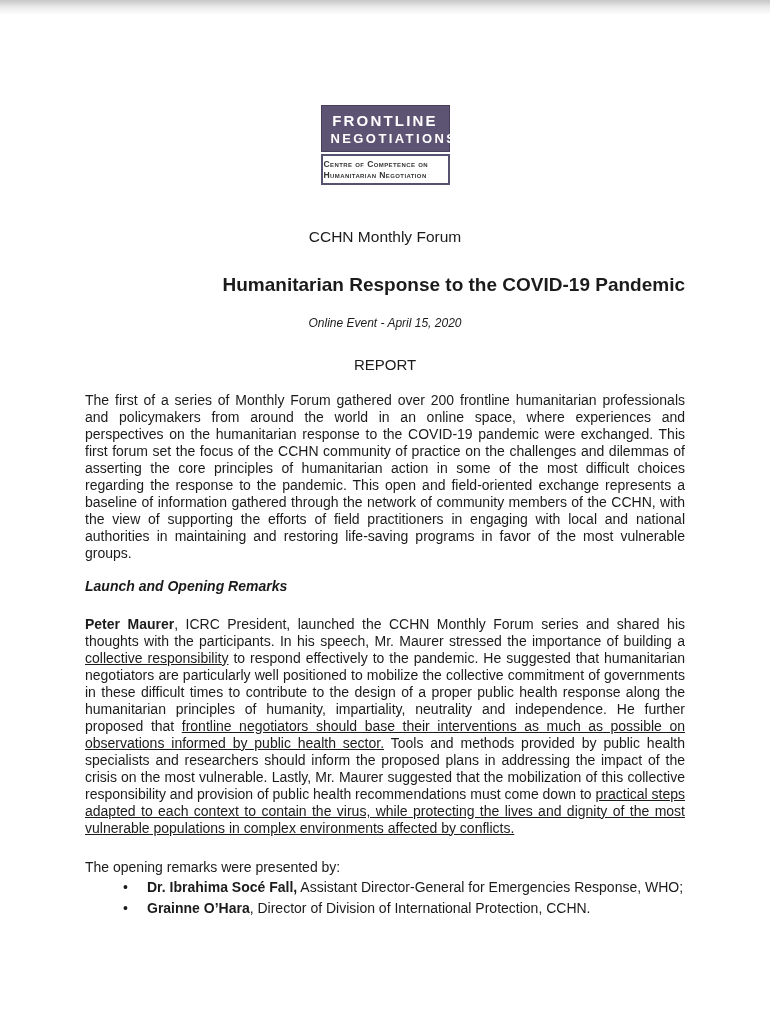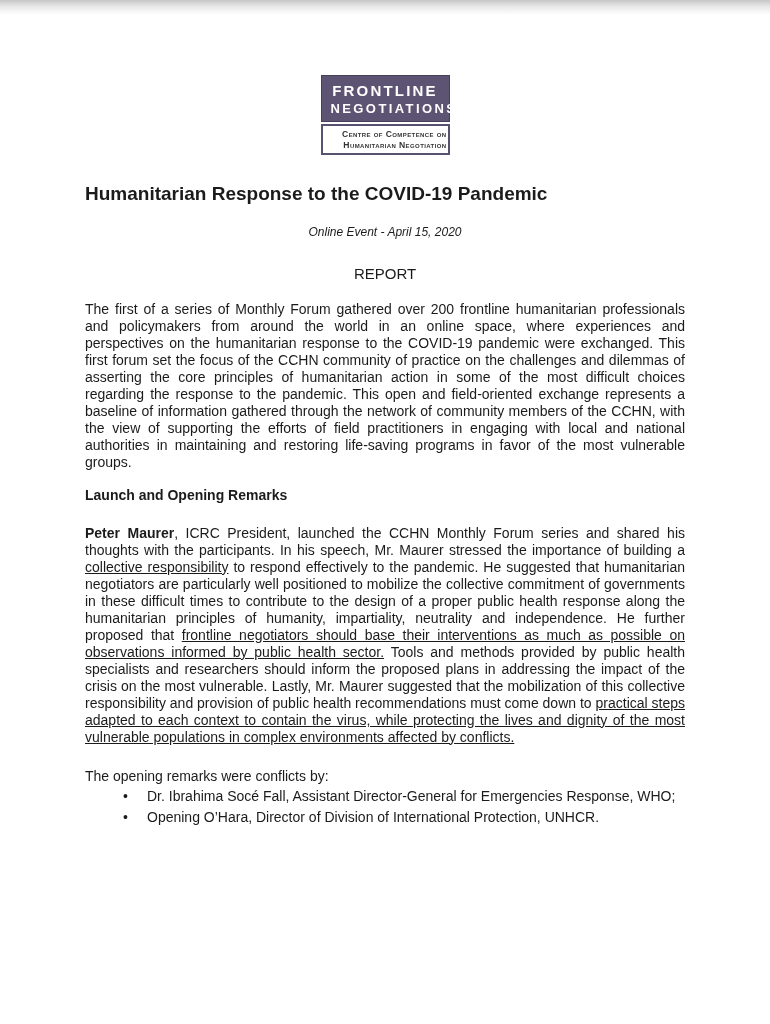--- a/index.html
+++ b/index.html
@@ -16,21 +16,21 @@
   .top-shadow {
     position: absolute;
     top: 0; left: 0;
     width: 770px; height: 15px;
     background: linear-gradient(to bottom, #c6c6c6 0%, #e9e9e9 45%, #ffffff 100%);
   }
 
   
   .logo {
     width: 129px;
-    margin: 75px auto 0 auto;
+    margin: 105px auto 0 auto;
   }
   .logo-top {
     background: #5d5372;
     border: 1px solid #473f58;
     color: #ffffff;
     padding: 6px 9px 5px 9px;
   }
   .logo-line1 {
     font-size: 15px;
     font-weight: bold;
@@ -44,21 +44,21 @@
     letter-spacing: 2.4px;
     text-align: left;
     margin-top: 2px;
     white-space: nowrap;
   }
   .logo-bottom {
     margin-top: 2px;
     border: 2px solid #585270;
     background: #ffffff;
     color: #333333;
-    text-align: right;
+    text-align: left;
     padding: 3px 1px 3px 1px;
     font-size: 8.6px;
     line-height: 10.5px;
     font-weight: bold;
     font-variant: small-caps;
     letter-spacing: 0.4px;
     white-space: nowrap;
   }
 
   
@@ -67,21 +67,21 @@
     margin: 0 auto;
   }
   .subtitle {
     margin: 42px 0 0 0;
     text-align: center;
     font-size: 15.5px;
     line-height: 19px;
   }
   .title {
     margin: 27px 0 0 0;
-    text-align: left;
+    text-align: right;
     font-size: 19px;
     line-height: 23px;
     font-weight: bold;
   }
   .event-line {
     margin: 18px 0 0 0;
     text-align: center;
     font-size: 12px;
     line-height: 18px;
     font-style: italic;
@@ -96,20 +96,21 @@
     font-size: 14px;
     line-height: 17px;
     text-align: justify;
     margin: 18px 0 0 0;
   }
   .section-heading {
     margin: 14px 0 0 0;
     font-size: 14px;
     line-height: 20.6px;
     font-weight: bold;
+    font-style: italic;
   }
   .para2 { margin-top: 19px; }
   .remarks-intro {
     margin: 20px 0 0 0;
     font-size: 14px;
     line-height: 20.6px;
   }
   ul.speakers {
     margin: 0; padding: 0;
     list-style: none;
@@ -120,48 +121,49 @@
     font-size: 14px;
     line-height: 20.6px;
   }
   ul.speakers li::before {
     content: "\2022";
     position: absolute;
     left: 38px;
     top: 0;
     font-size: 14px;
   }
-  .b { font-weight: normal; text-align: center; }
+  .b { font-weight: bold; text-align: center; }
 </style>
 </head>
 <body>
 
 <div class="top-shadow"></div>
 
 <div class="logo">
   <div class="logo-top">
     <div class="logo-line1">FRONTLINE</div>
     <div class="logo-line2">NEGOTIATIONS</div>
   </div>
   <div class="logo-bottom">
     <div>Centre of Competence on</div>
     <div>Humanitarian Negotiation</div>
   </div>
 </div>
 
 <div class="content">
+  <p class="subtitle">CCHN Monthly Forum</p>
   <h1 class="title">Humanitarian Response to the COVID-19 Pandemic</h1>
   <p class="event-line">Online Event - April 15, 2020</p>
   <p class="report-label">REPORT</p>
 
   <p class="para">The first of a series of Monthly Forum gathered over 200 frontline humanitarian professionals and policymakers from around the world in an online space, where experiences and perspectives on the humanitarian response to the COVID-19 pandemic were exchanged. This first forum set the focus of the CCHN community of practice on the challenges and dilemmas of asserting the core principles of humanitarian action in some of the most difficult choices regarding the response to the pandemic.  This open and field-oriented exchange represents a baseline of information gathered through the network of community members of the CCHN, with the view of supporting the efforts of field practitioners in engaging with local and national authorities in maintaining and restoring life-saving programs in favor of the most vulnerable groups.</p>
 
   <h2 class="section-heading">Launch and Opening Remarks</h2>
 
   <p class="para para2"><span style="font-weight: bold;">Peter Maurer</span><span>, ICRC President, launched the CCHN Monthly Forum series and shared his thoughts with the participants. In his speech, Mr. Maurer stressed the importance of building a </span><span style="text-decoration: underline;">collective responsibility</span><span> to respond effectively to the pandemic. He suggested that humanitarian negotiators are particularly well positioned to mobilize the collective commitment of governments in these difficult times to contribute to the design of a proper public health response along the humanitarian principles of humanity, impartiality, neutrality and independence. He further proposed that </span><span style="text-decoration: underline;">frontline negotiators should base their interventions as much as possible on observations informed by public health sector.</span><span> Tools and methods provided by public health specialists and researchers should inform the proposed plans in addressing the impact of the crisis on the most vulnerable. Lastly, Mr. Maurer suggested that the mobilization of this collective responsibility and provision of public health recommendations must come down to </span><span style="text-decoration: underline;">practical steps adapted to each context to contain the virus, while protecting the lives and dignity of the most vulnerable populations in complex environments affected by conflicts.</span></p>
 
-  <p class="remarks-intro">The opening remarks were conflicts by:</p>
+  <p class="remarks-intro">The opening remarks were presented by:</p>
 
   <ul class="speakers">
     <li><span class="b">Dr. Ibrahima Socé Fall,</span><span> Assistant Director-General for Emergencies Response, WHO;</span></li>
-    <li><span class="b">Opening O’Hara</span><span>, Director of Division of International Protection, UNHCR.</span></li>
+    <li><span class="b">Grainne O’Hara</span><span>, Director of Division of International Protection, CCHN.</span></li>
   </ul>
 </div>
 
 </body></html>

